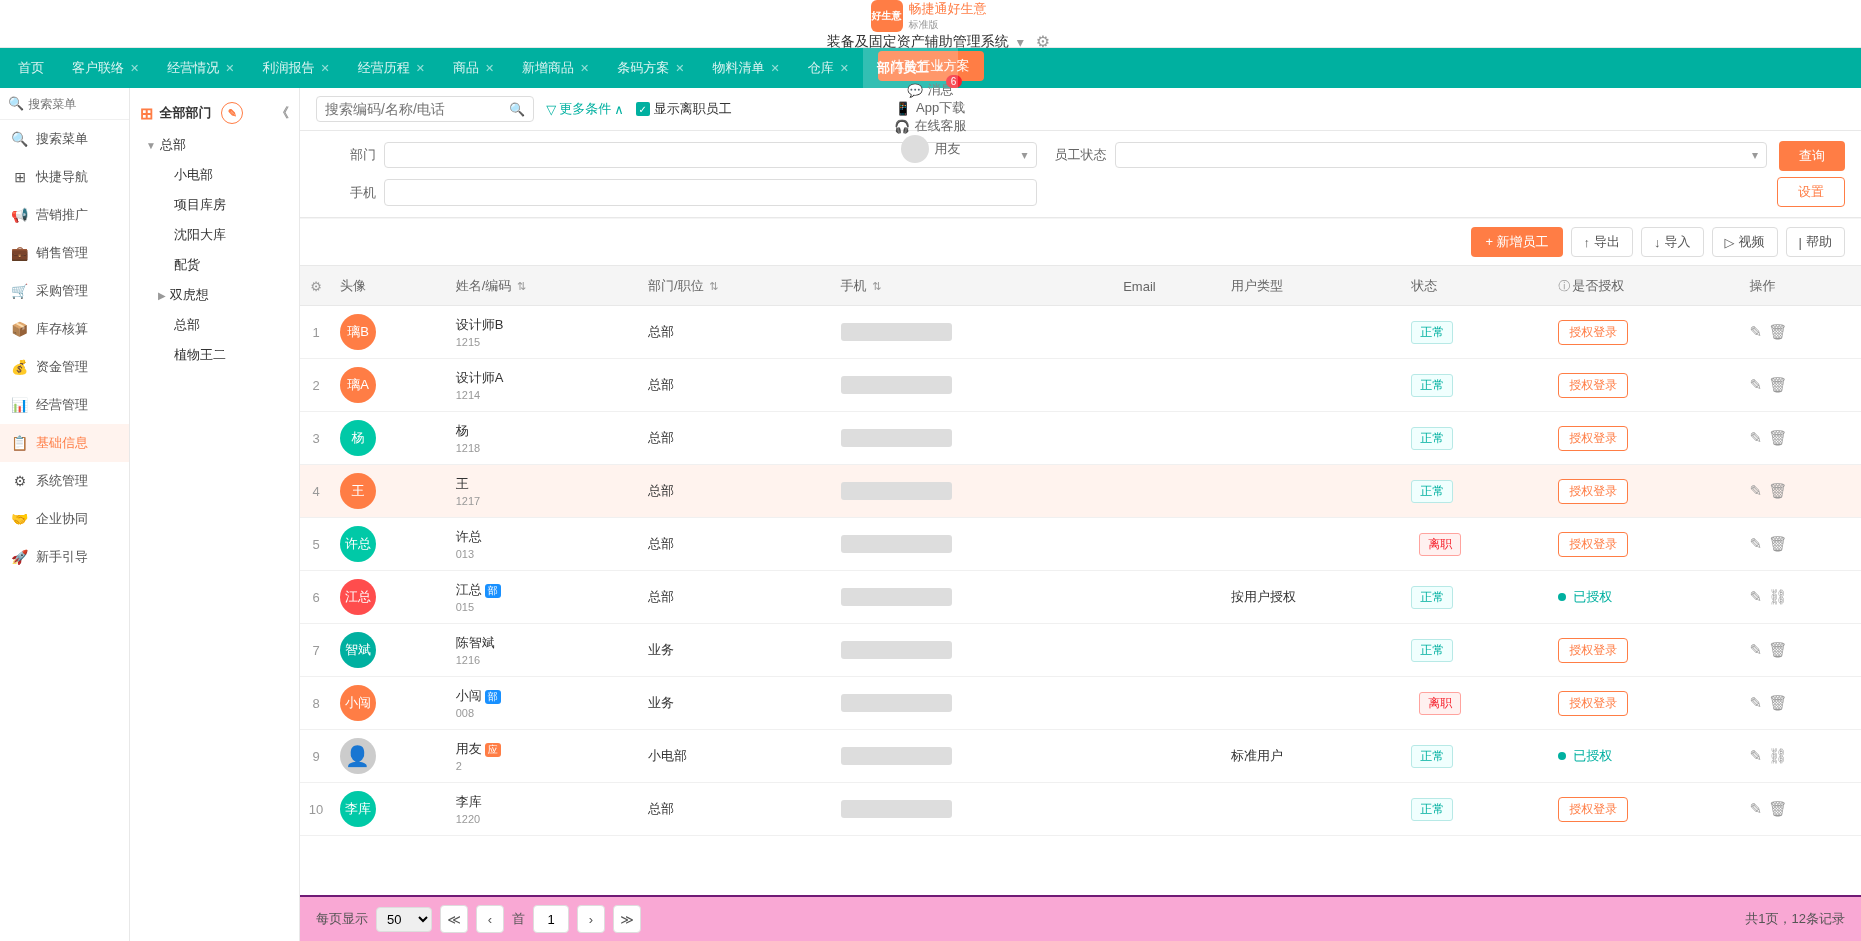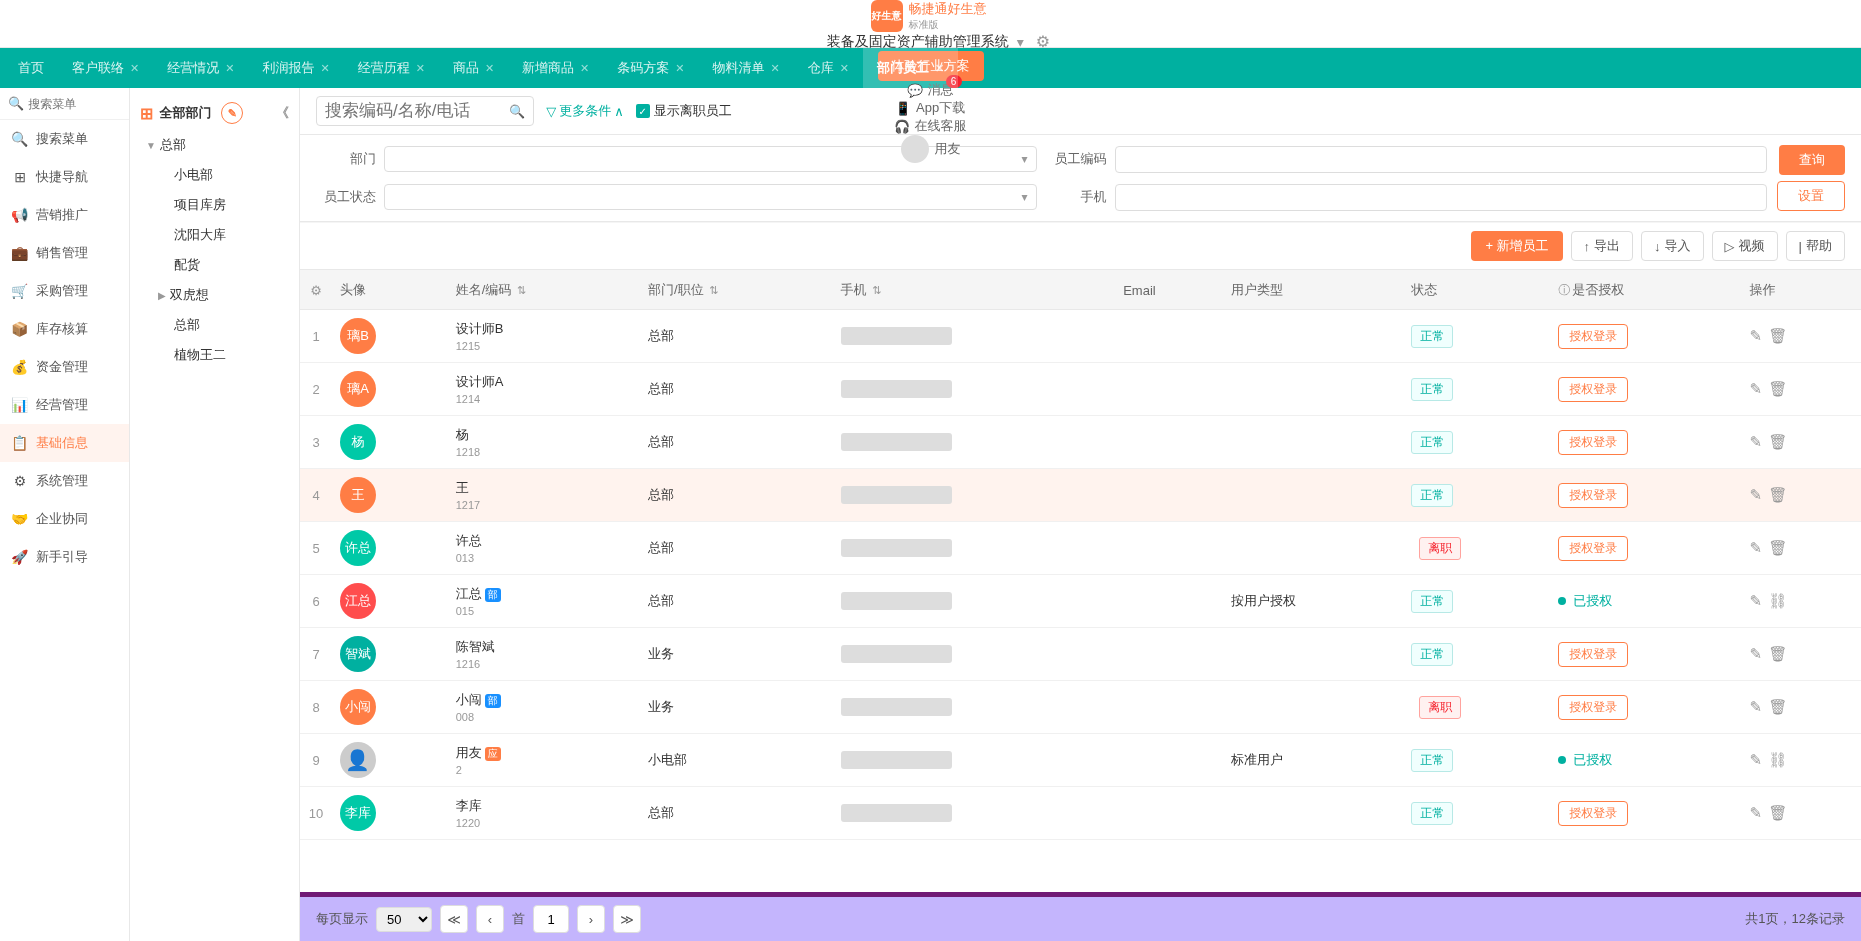--- a/index.html
+++ b/index.html
@@ -212,21 +212,21 @@
       display: flex;
       align-items: center;
       border: 1px solid #ddd;
       border-radius: 4px;
       padding: 4px 8px;
       gap: 4px;
       background: #fff;
     }
     .search-box input {
       border: none; outline: none;
-      font-size: 17px;
+      font-size: 14px;
       width: 200px;
       color: #333;
     }
     .filter-more {
       color: #00b0a0;
       cursor: pointer;
       font-size: 13px;
       display: flex; align-items: center; gap: 3px;
     }
     .show-resign {
@@ -383,22 +383,22 @@
       color: #fff;
       border-radius: 3px;
       font-size: 10px;
       padding: 0 3px;
       margin-left: 3px;
       vertical-align: middle;
     }
 
     
     .pagination {
-      background: #c4b5fd;
-      border-top: 5px solid #701a75;
+      background: #f9a8d4;
+      border-top: 2px solid #701a75;
       padding: 8px 16px;
       display: flex;
       align-items: center;
       gap: 8px;
       font-size: 13px;
       color: #555;
     }
     .pagination-spacer { flex: 1; }
     .page-size-select {
       border: 1px solid #ddd;
@@ -676,24 +676,20 @@
 
       <div class="filter-outer">
         <div class="filter-inner-grid">
           <div style="display:flex;align-items:center;gap:8px;">
             <span class="filter-grid-label">部门</span>
             <div class="filter-grid-control" style="min-width:200px;flex:1;">
               <span style="color:#ccc;font-size:13px;"></span>
               <span class="chevron-icon">▾</span>
             </div>
           </div>
-          <div style="display:flex;align-items:center;gap:8px;">
-            <span class="filter-grid-label">员工编码</span>
-            <input class="filter-grid-input" style="flex: 1 1 0%;">
-          </div>
 
           <div style="display:flex;align-items:center;gap:8px;margin-top:0;">
             <span class="filter-grid-label">员工状态</span>
             <div class="filter-grid-control" style="min-width:200px;flex:1;">
               <span style="color:#ccc;font-size:13px;"></span>
               <span class="chevron-icon">▾</span>
             </div>
           </div>
           <div style="display:flex;align-items:center;gap:8px;">
             <span class="filter-grid-label">手机</span>

